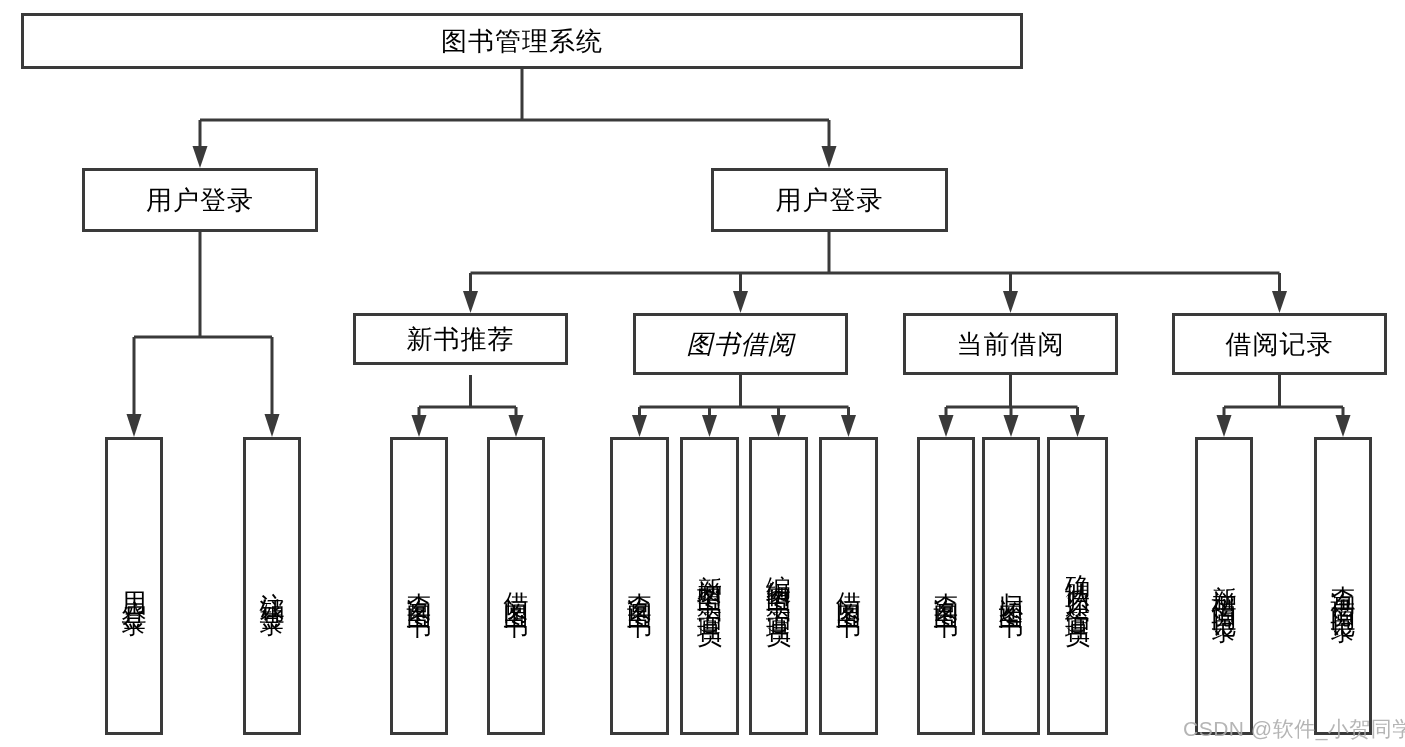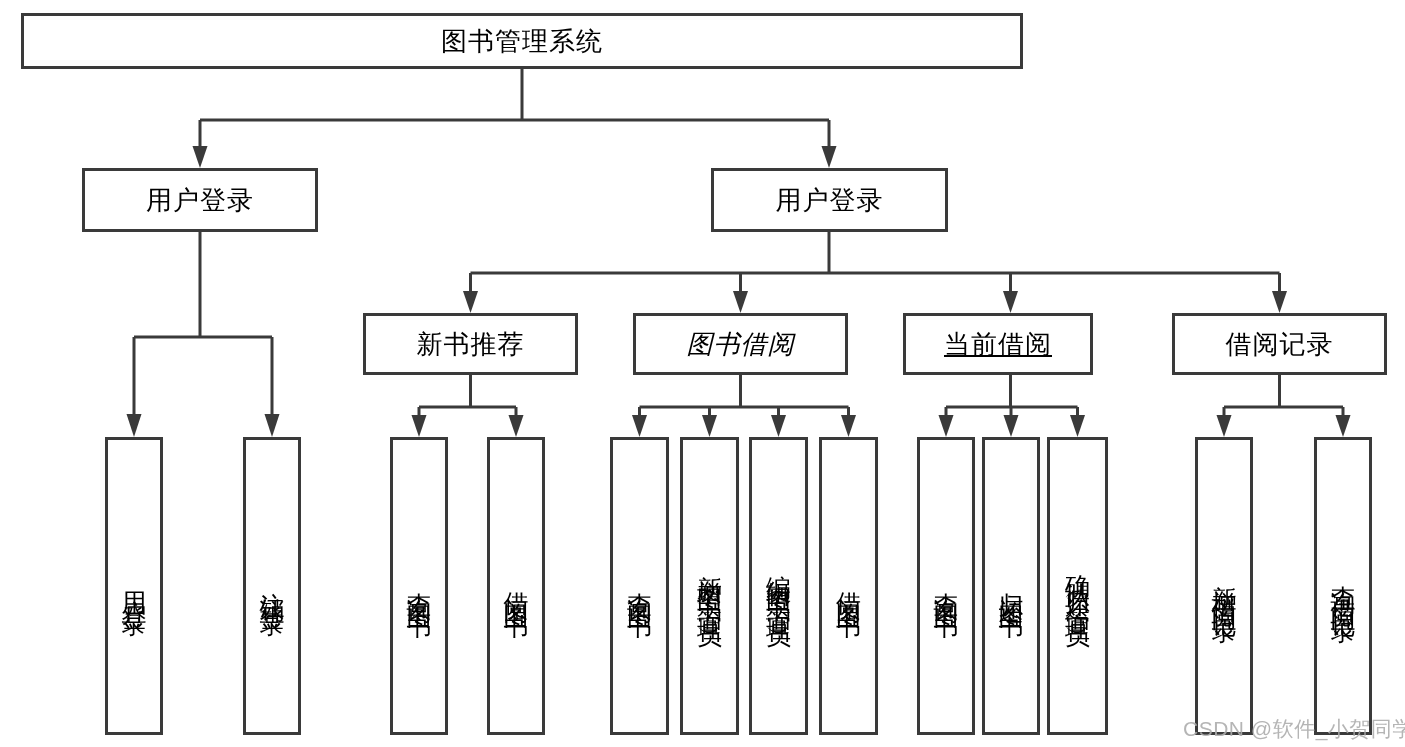--- a/index.html
+++ b/index.html
@@ -119,23 +119,23 @@
       <polygon points="1216.5,415 1231.5,415 1224,437"></polygon>
       <polygon points="1335.5,415 1350.5,415 1343,437"></polygon>
     </g>
   </svg>
 
   <div class="node h-node" style="left:21px; top:13px; width:1002px; height:56px;">图书管理系统</div>
 
   <div class="node h-node" style="left:82px; top:168px; width:236px; height:64px;">用户登录</div>
   <div class="node h-node" style="left:711px; top:168px; width:237px; height:64px;">用户登录</div>
 
-  <div class="node h-node" style="left:363px; top:313px; width:215px; height:62px;">新书推荐</div>
+  <div class="node h-node" style="left:353px; top:313px; width:215px; height:52px;">新书推荐</div>
   <div class="node h-node" style="left:633px; top:313px; width:215px; height:62px;font-style:italic;">图书借阅</div>
-  <div class="node h-node" style="left:903px; top:313px; width:190px; height:62px;text-decoration:underline;">当前借阅</div>
+  <div class="node h-node" style="left:903px; top:313px; width:215px; height:62px;">当前借阅</div>
   <div class="node h-node" style="left:1172px; top:313px; width:215px; height:62px;text-align:right;">借阅记录</div>
 
   <div class="node leaf" style="left:105px; top:437px; width:58px; height:298px;">用户登录</div>
   <div class="node leaf" style="left:243px; top:437px; width:58px; height:298px;">注销登录</div>
 
   <div class="node leaf" style="left:390px; top:437px; width:58px; height:298px;">查询图书</div>
   <div class="node leaf" style="left:487px; top:437px; width:58px; height:298px;">借阅图书</div>
 
   <div class="node leaf" style="left:610px; top:437px; width:59px; height:298px;">查询图书</div>
   <div class="node leaf" style="left:680px; top:437px; width:59px; height:298px;">新增图书（管理员）</div>

